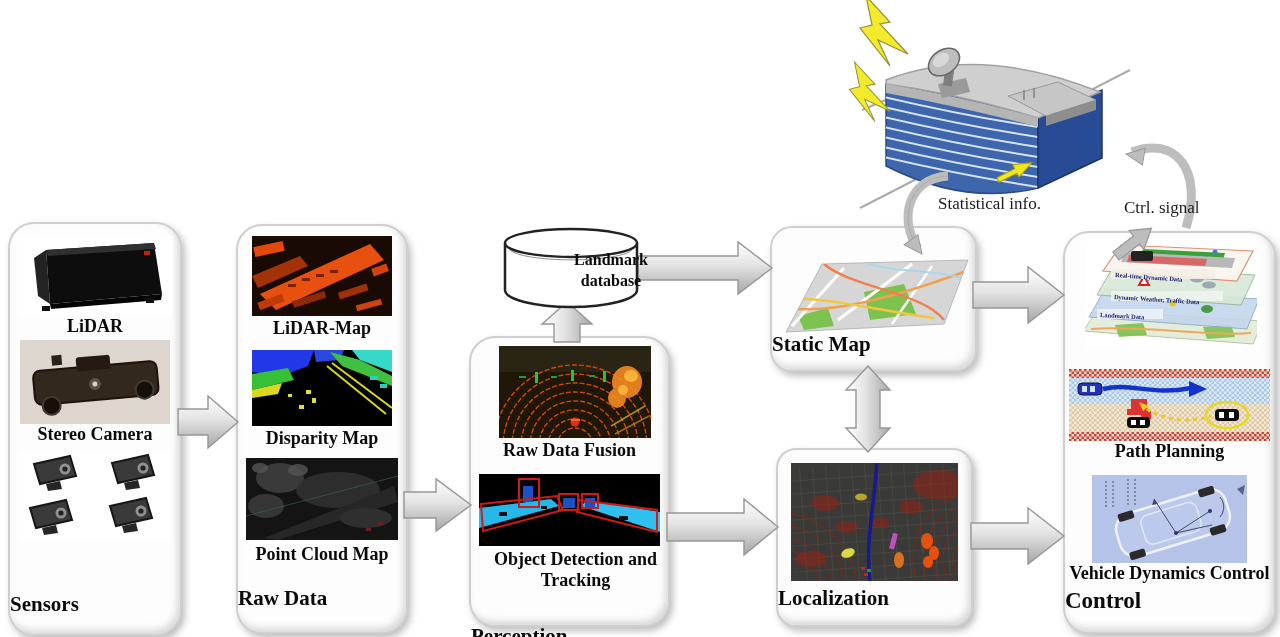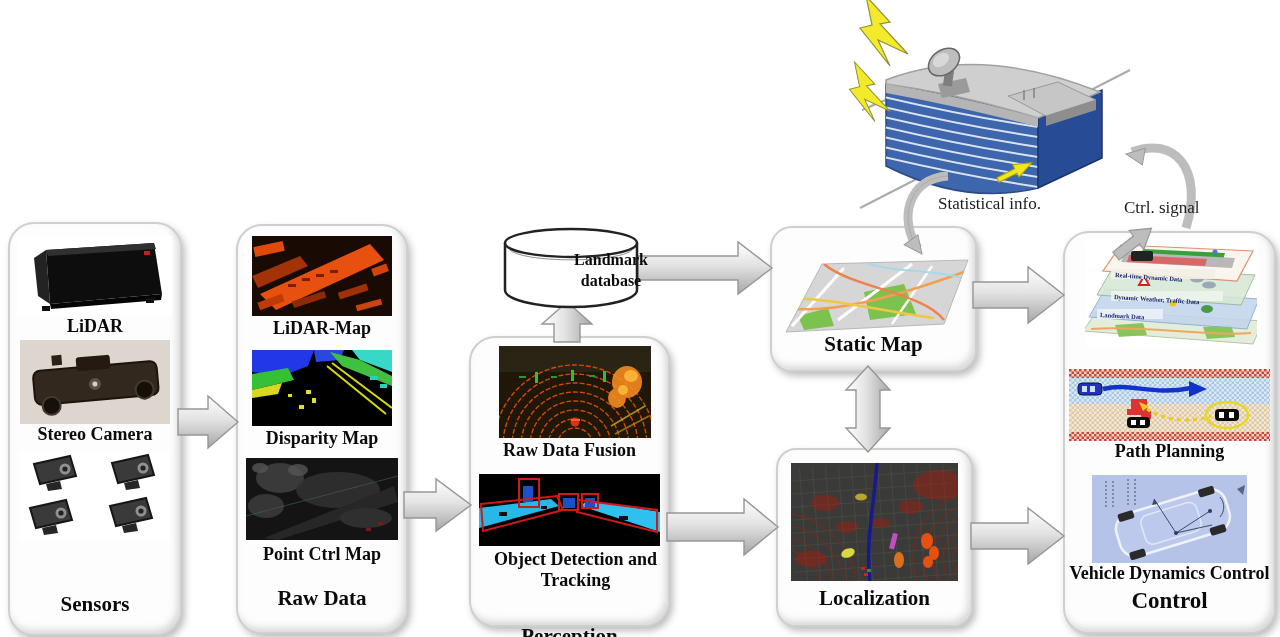--- a/index.html
+++ b/index.html
@@ -4,21 +4,21 @@
 <style>
   html,body{margin:0;padding:0;background:#fff;}
   #stage{position:relative;width:1280px;height:637px;background:#ffffff;overflow:hidden;
          font-family:"Liberation Serif",serif;}
   .panel{position:absolute;background:#fdfdfd;border:2px solid #cfcfcf;border-radius:26px;z-index:2;
          box-shadow:3px 4px 7px rgba(110,110,110,.45), inset -3px -4px 7px rgba(150,150,150,.35), inset 2px 2px 3px #ffffff;}
   .mini{position:absolute;overflow:hidden;}
   .mini svg{display:block;}
   .img-label{position:absolute;left:0;width:100%;text-align:center;
              font-weight:bold;font-size:18px;line-height:1.18;color:#0a0a0a;}
-  .panel-title{position:absolute;left:0;width:100%;text-align:center;
+  .panel-title{position:absolute;left:0;width:100%;
              font-weight:bold;font-size:21px;color:#0a0a0a;}
   .cloud-label{position:absolute;font-size:17px;color:#1c1c1c;z-index:4;white-space:nowrap;}
   #landmark-text{position:absolute;left:505px;top:250px;width:132px;text-align:center;z-index:4;
              font-weight:bold;font-size:16px;line-height:1.3;color:#0a0a0a;padding-left:40px;}
   #arrow-layer{position:absolute;left:0;top:0;z-index:3;pointer-events:none;}
 </style>
 </head>
 <body>
 
 <div id="stage">
@@ -123,21 +123,21 @@
         <g fill="#555" opacity=".8">
             <ellipse cx="52" cy="12" rx="10" ry="6"></ellipse>
             <ellipse cx="14" cy="10" rx="8" ry="5"></ellipse>
           </g>
         <g fill="#6a2020">
             <rect x="120" y="70" width="5" height="3"></rect>
             <rect x="132" y="64" width="5" height="3"></rect>
           </g>
       </svg>
     </div>
-    <div class="img-label" style="top:318px;">Point Ctrl Map</div>
+    <div class="img-label" style="top:318px;">Point Cloud Map</div>
     <div class="panel-title" style="top:360px;">Raw Data</div>
   </div>
 
   <div class="panel" style="left:469px;top:336px;width:197px;height:287px;">
     <div class="mini" style="left:28px;top:8px;width:152px;height:92px;background:#211708;">
       <svg width="152" height="92" viewBox="0 0 152 92">
         <rect x="0" y="0" width="152" height="26" fill="#2a2415"></rect>
         <g fill="none" stroke="#cf4a08" stroke-width="1.4" stroke-dasharray="5,2">
           <circle cx="76" cy="100" r="18"></circle>
             <circle cx="76" cy="100" r="27"></circle>

